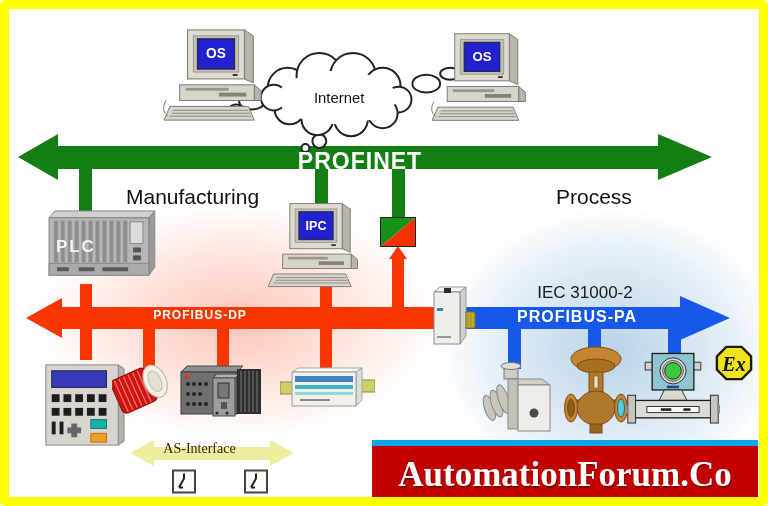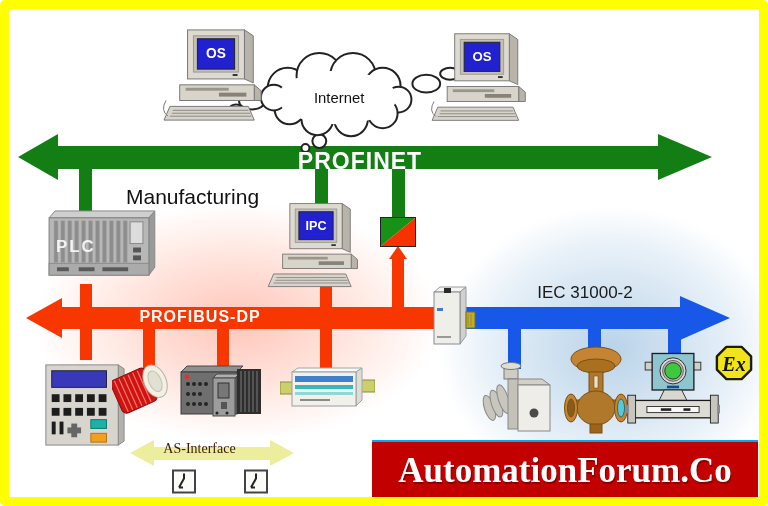--- a/index.html
+++ b/index.html
@@ -22,21 +22,21 @@
   .tri-l-red{border-top:20px solid transparent;border-bottom:20px solid transparent;border-right:36px solid #F83600;}
   .tri-r-blue{border-top:22px solid transparent;border-bottom:22px solid transparent;border-left:50px solid #1758E8;}
   .tri-l-asi{border-top:13px solid transparent;border-bottom:13px solid transparent;border-right:24px solid #EDED9E;}
   .tri-r-asi{border-top:13px solid transparent;border-bottom:13px solid transparent;border-left:24px solid #EDED9E;}
   .tri-up-red{border-left:9px solid transparent;border-right:9px solid transparent;border-bottom:13px solid #F83600;}
   .lbl{position:absolute;z-index:5;color:#1a1a1a;white-space:nowrap;}
   .bus-lbl{font-weight:bold;color:#fff;text-align:center;letter-spacing:1px;}
   .zone-lbl{font-size:21px;color:#111;}
   .dev{position:absolute;z-index:3;}
   .banner{position:absolute;left:372px;top:440px;width:386px;height:57px;background:#C20000;z-index:40;
-    display:flex;align-items:center;justify-content:center;border-top:2px solid #0ea5e9;}
+    display:flex;align-items:center;justify-content:center;border-top:6px solid #0ea5e9;}
   .banner span{font-family:"Liberation Serif",serif;font-weight:bold;font-size:35px;color:#fff;
     text-shadow:1px 2px 0 rgba(90,0,0,0.55);letter-spacing:0px;}
   .asi-lbl{font-family:"Liberation Serif",serif;font-size:14px;color:#3a1c06;text-align:center;z-index:6;}
 </style>
 </head>
 <body>
 
 <div class="frame">
 
   <div class="bg bg-pink"></div>
@@ -46,40 +46,42 @@
   <div class="tri tri-l-green" style="left:18px;top:134px;"></div>
   <div class="tri tri-r-green" style="left:658px;top:134px;"></div>
   <div class="lbl bus-lbl" style="left:280px;top:148px;width:160px;font-size:23px;">PROFINET</div>
 
   <div class="vline green" style="left:79px;top:166px;width:13px;height:50px;"></div>
   <div class="vline green" style="left:315px;top:166px;width:13px;height:42px;"></div>
   <div class="vline green" style="left:392px;top:166px;width:13px;height:53px;"></div>
 
   <div class="bar red" style="left:58px;top:307px;width:380px;height:22px;"></div>
   <div class="tri tri-l-red" style="left:26px;top:298px;"></div>
-  <div class="lbl bus-lbl" style="left:110px;top:308px;width:180px;font-size:16px;">PROFIBUS-DP</div>
+  <div class="lbl bus-lbl" style="left:110px;top:308px;width:180px;font-size:12px;">PROFIBUS-DP</div>
 
   <div class="vline red" style="left:80px;top:284px;width:12px;height:26px;"></div>
   <div class="vline red" style="left:80px;top:327px;width:12px;height:33px;"></div>
   <div class="vline red" style="left:143px;top:327px;width:12px;height:42px;"></div>
   <div class="vline red" style="left:217px;top:327px;width:12px;height:40px;"></div>
   <div class="vline red" style="left:320px;top:276px;width:12px;height:33px;"></div>
   <div class="vline red" style="left:320px;top:327px;width:12px;height:43px;"></div>
   <div class="tri tri-up-red" style="left:389px;top:246px;"></div>
   <div class="vline red" style="left:392px;top:258px;width:12px;height:51px;"></div>
 
   <div class="bar blue" style="left:460px;top:307px;width:222px;height:22px;"></div>
   <div class="tri tri-r-blue" style="left:680px;top:296px;"></div>
   <div class="lbl" style="left:505px;top:283px;width:160px;text-align:center;font-size:17px;">IEC 31000-2</div>
+  <div class="lbl bus-lbl" style="left:497px;top:308px;width:160px;font-size:16px;">PROFIBUS-PA</div>
 
   <div class="vline blue" style="left:508px;top:327px;width:13px;height:42px;"></div>
   <div class="vline blue" style="left:588px;top:327px;width:13px;height:32px;"></div>
   <div class="vline blue" style="left:668px;top:327px;width:13px;height:36px;"></div>
 
   <div class="lbl zone-lbl" style="left:126px;top:185px;text-align:center;">Manufacturing</div>
+  <div class="lbl zone-lbl" style="left:556px;top:185px;">Process</div>
 
   <svg class="dev" style="left:228px;top:50px;" width="248" height="104" viewBox="0 0 250 105">
     <g fill="#ffffff" stroke="#222" stroke-width="2">
       <ellipse cx="24" cy="52" rx="13" ry="8"></ellipse>
         <ellipse cx="8" cy="60" rx="7" ry="5"></ellipse>
       <ellipse cx="200" cy="34" rx="14" ry="9"></ellipse>
         <ellipse cx="224" cy="24" rx="10" ry="6"></ellipse>
       <circle cx="92" cy="92" r="7"></circle>
         <circle cx="78" cy="99" r="4"></circle>
       <circle cx="60" cy="38" r="20"></circle>

